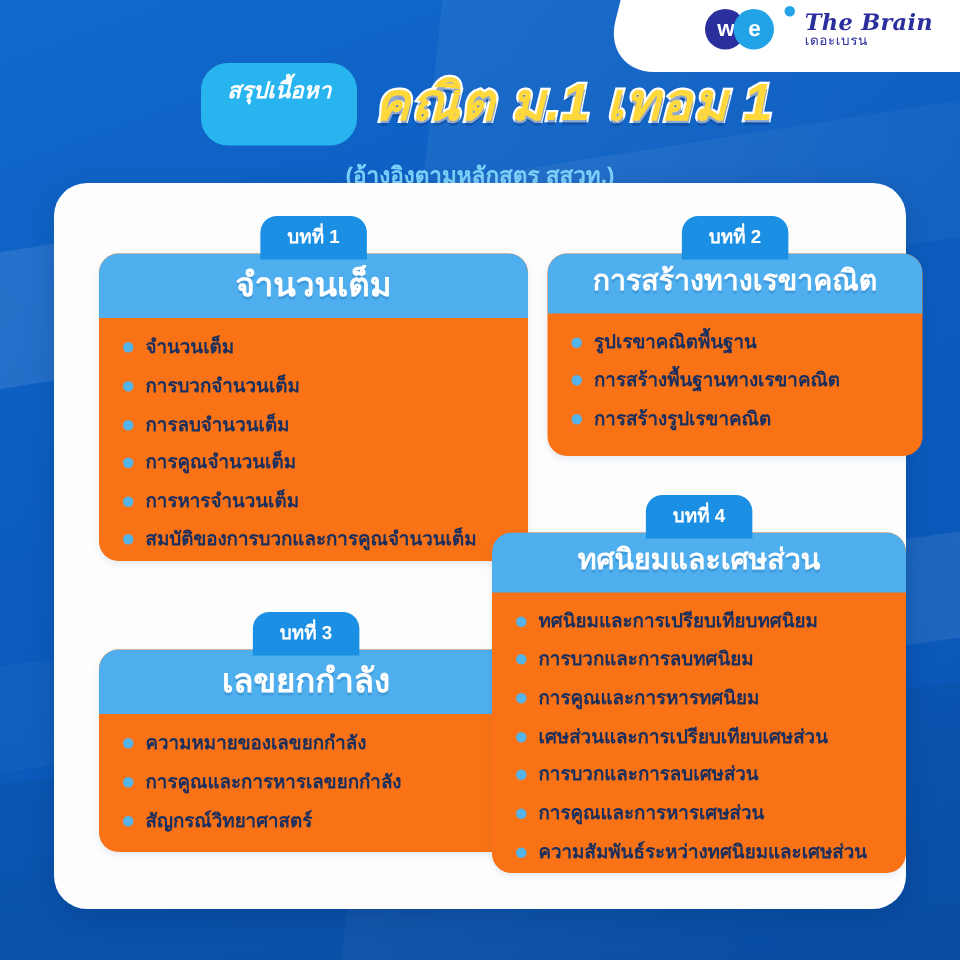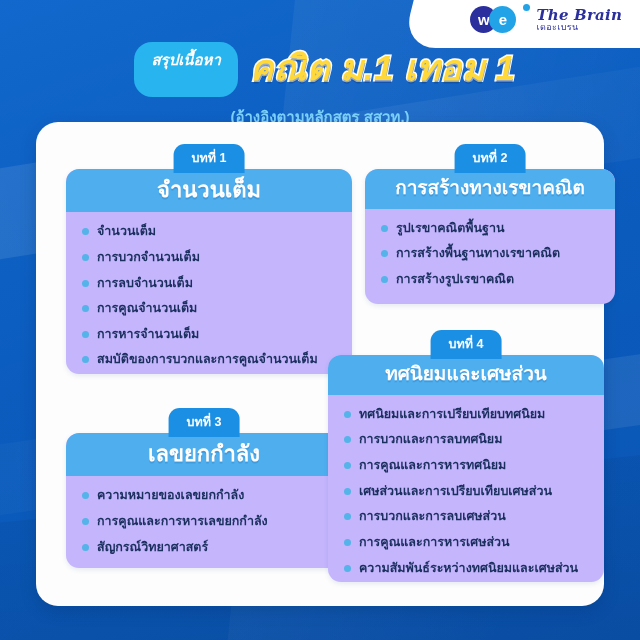--- a/index.html
+++ b/index.html
@@ -110,21 +110,21 @@
   .card { position:absolute; }
   .chapter-badge {
     position:absolute; top:0; left:50%; transform:translateX(-50%);
     background:#1b8fe3; color:#ffffff;
     font-size:12.5px; font-weight:bold;
     padding:4px 18px 5px; border-radius:11px 11px 0 0;
     white-space:nowrap; z-index:1;
   }
   .card-box {
     position:absolute; top:25px; left:0; right:0; bottom:0;
-    background:#c4b5fd; border-radius:13px; overflow:hidden;
+    background:#f97316; border-radius:13px; overflow:hidden;
     box-shadow:0 2px 5px rgba(20,70,130,.10);
   }
   .card-head {
     background:#4eaeee; color:#ffffff;
     text-align:center; font-weight:bold;
     padding:8px 6px 10px;
     font-size:22px; line-height:1.15;
     border-radius:13px 13px 0 0;
     text-shadow:0 2px 0 rgba(20,90,160,.22);
   }

